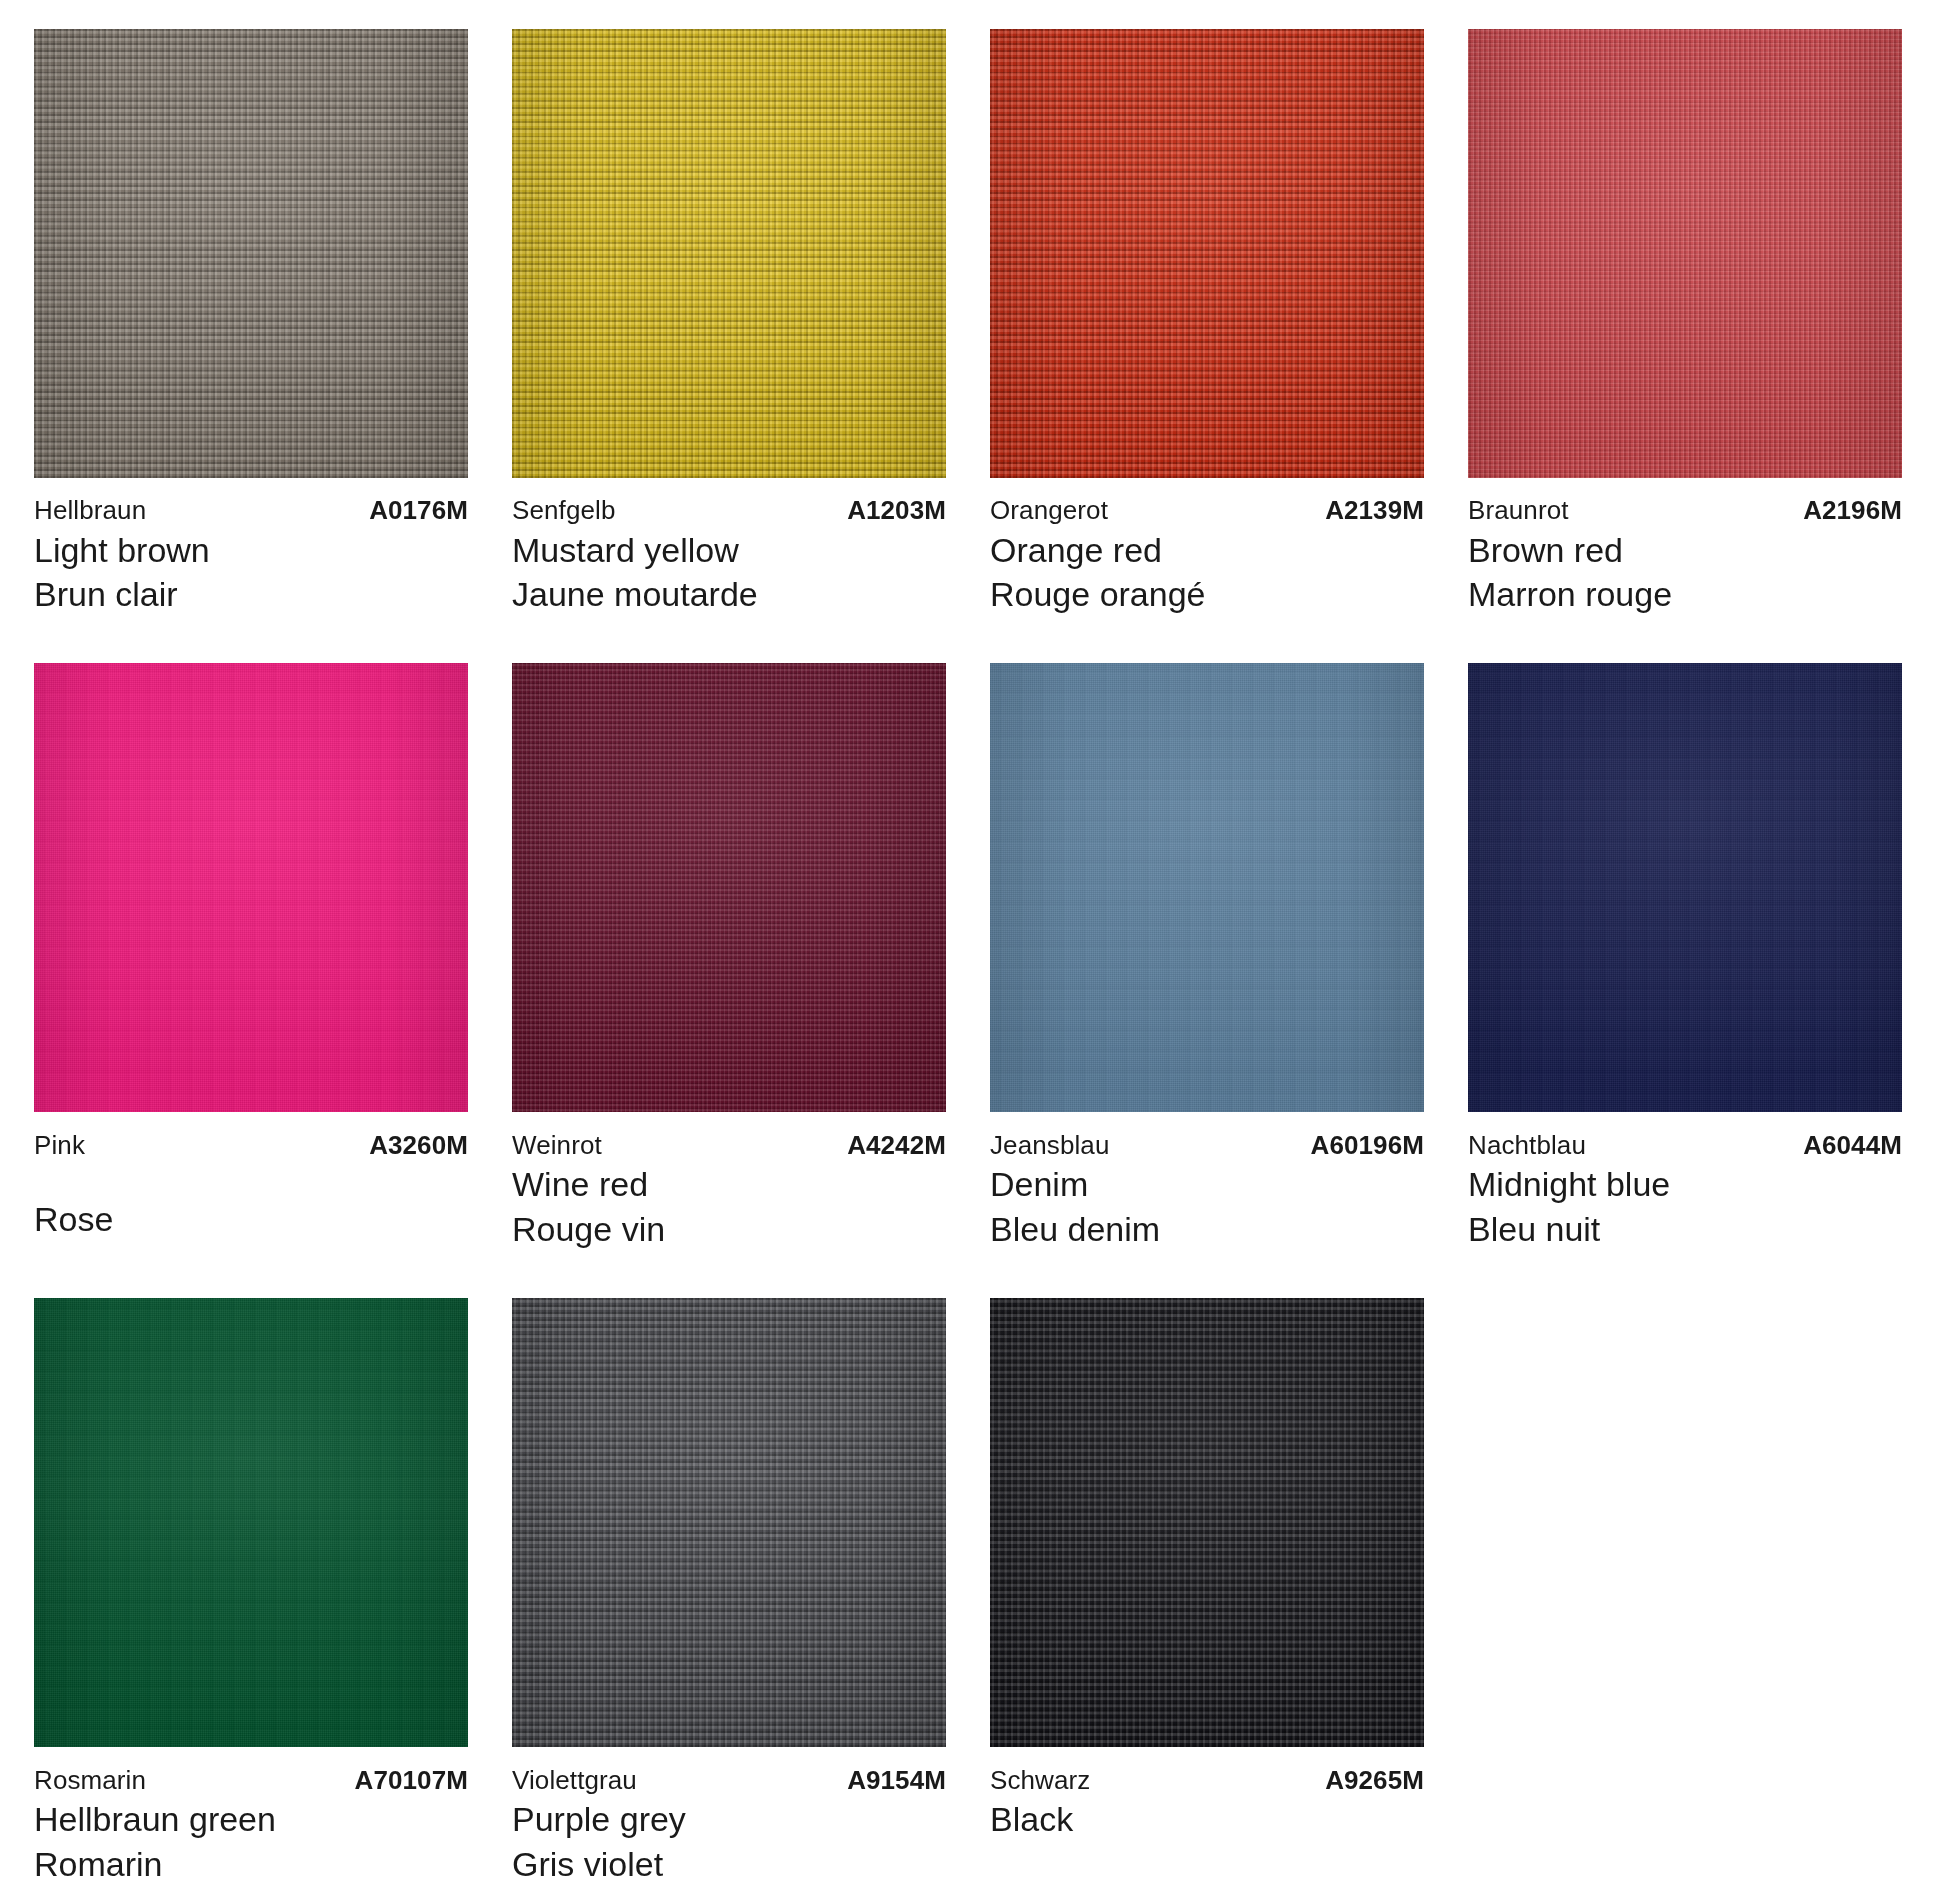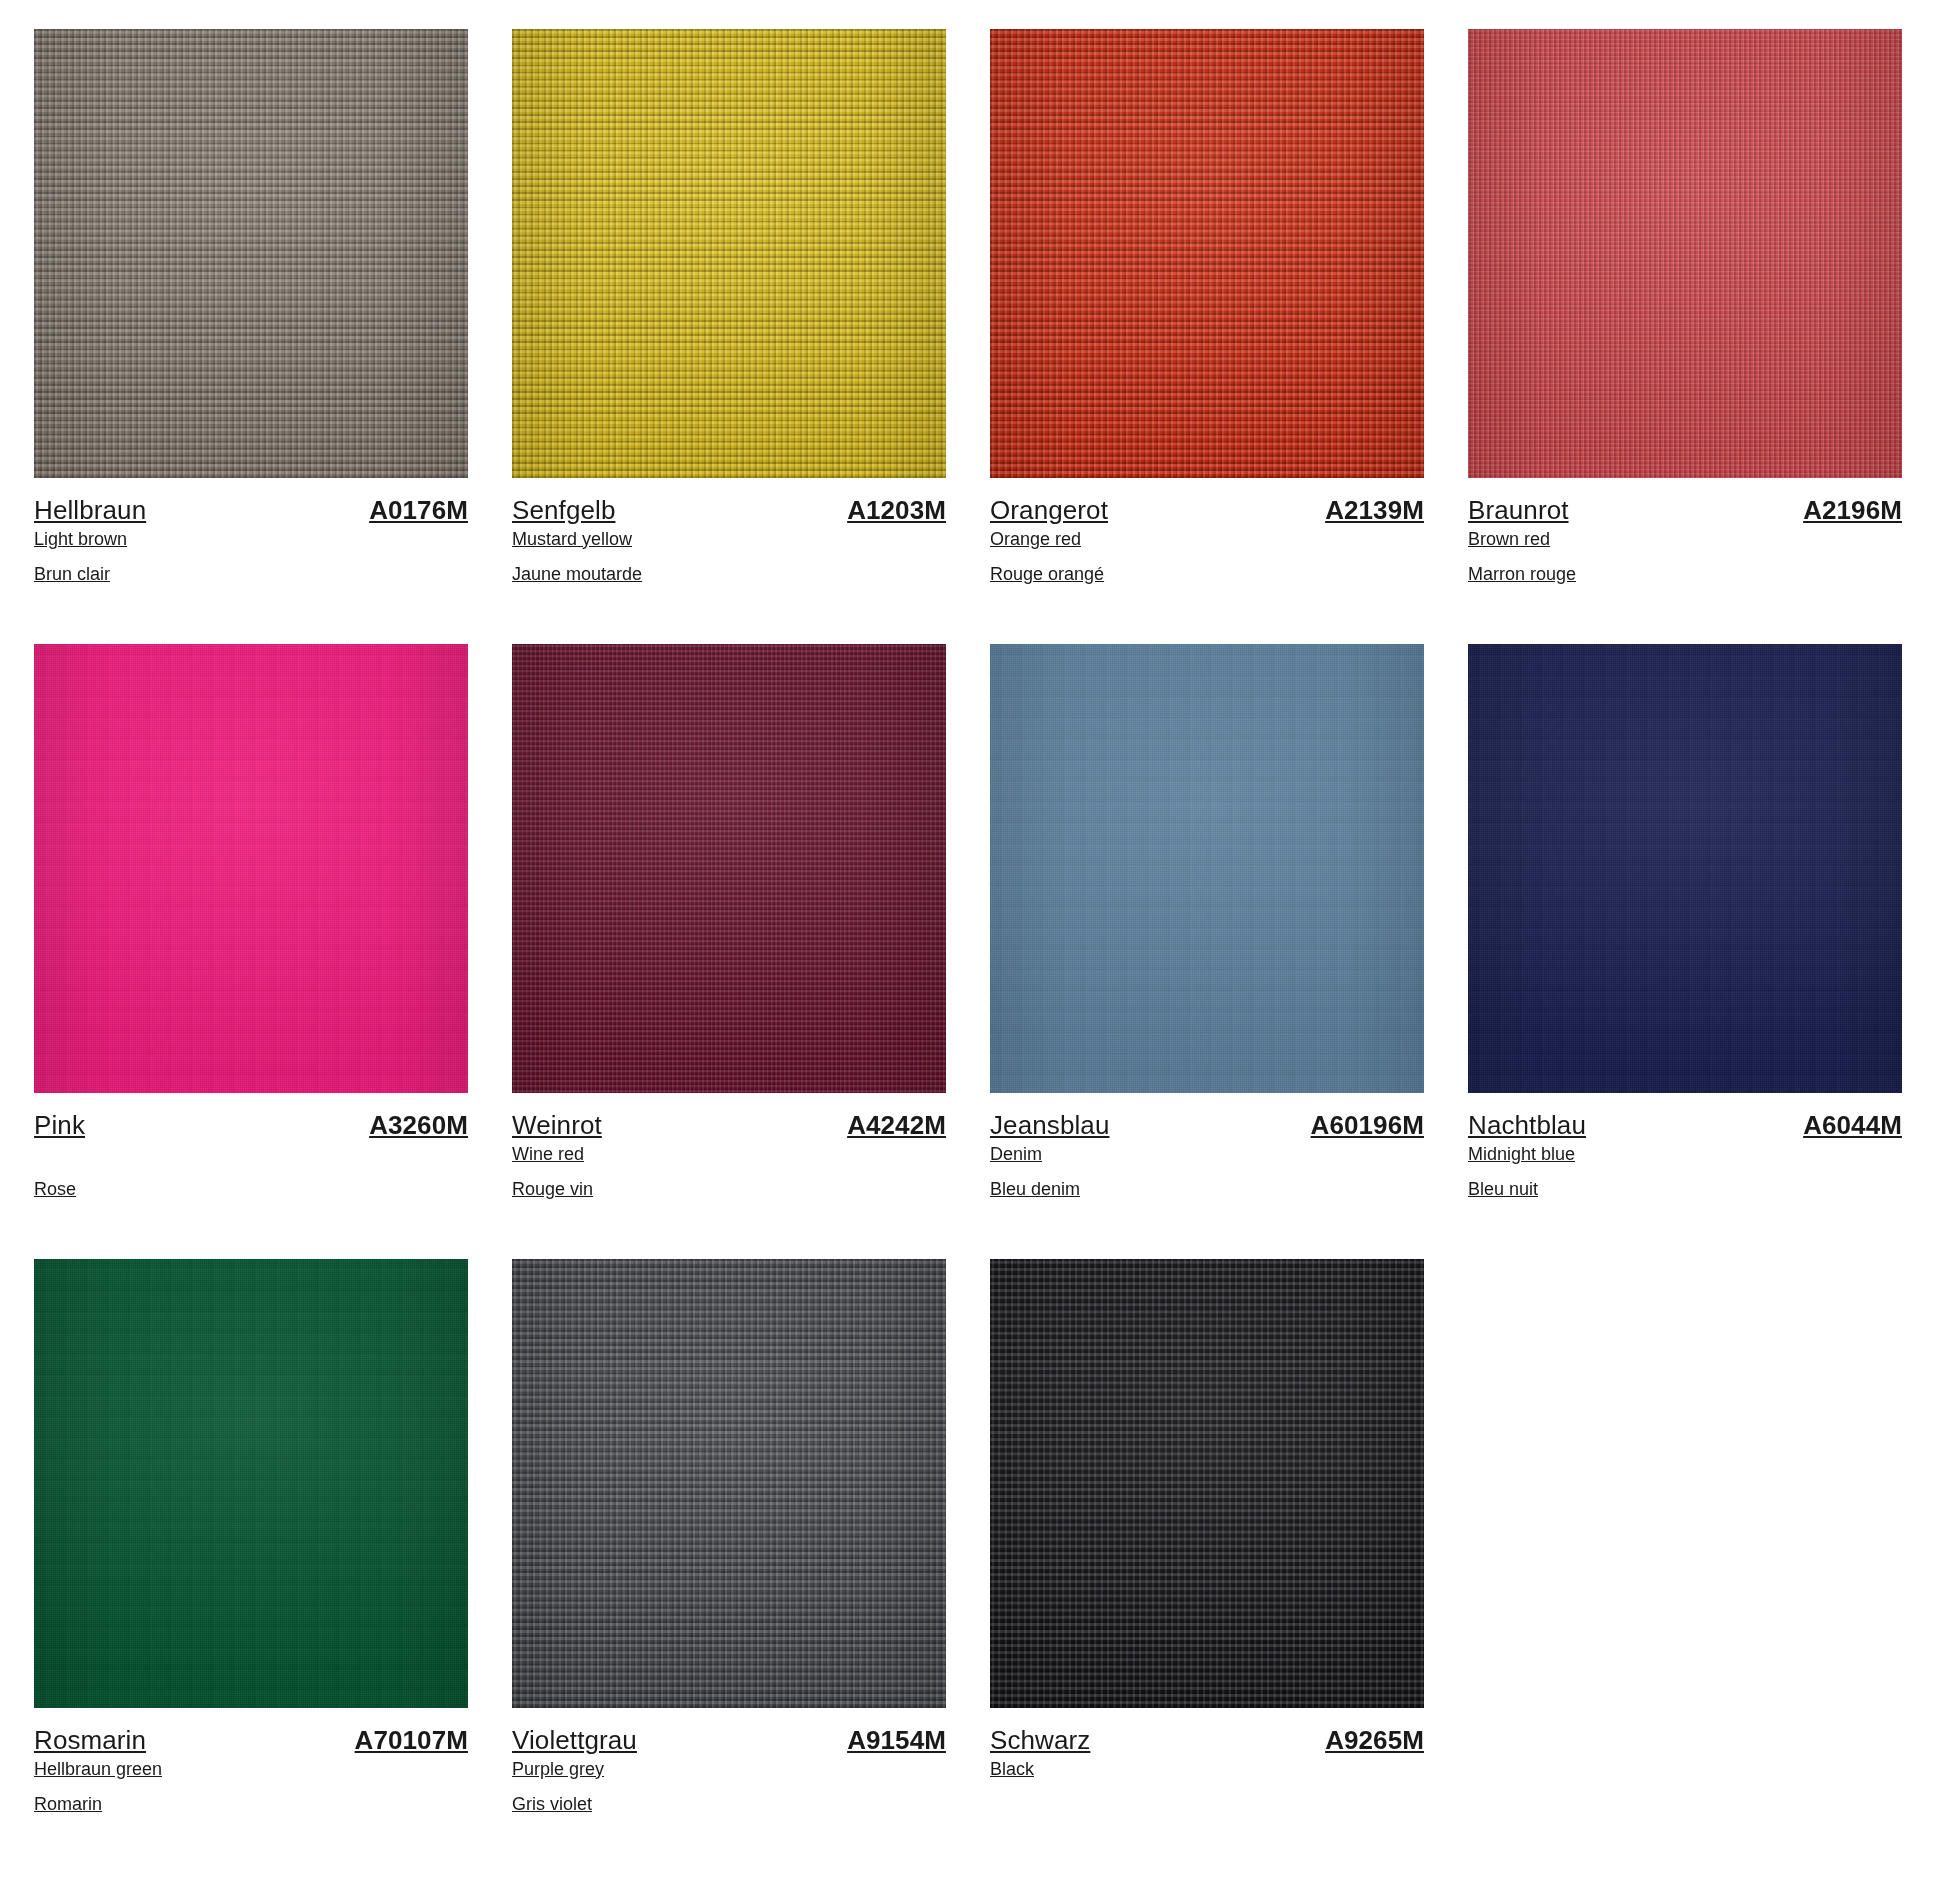--- a/index.html
+++ b/index.html
@@ -14,21 +14,20 @@
     color: #1a1a1a;
     overflow: hidden;
   }
 
   .sheet {
     width: 1936px;
     height: 1396px;
     box-sizing: border-box;
     padding: 28.5px 34px 0 34px;
     position: relative;
-    text-decoration: underline;
   }
 
   .swatch-grid {
     display: grid;
     grid-template-columns: repeat(4, 1fr);
     column-gap: 44px;
     row-gap: 0px;
   }
 
   .swatch-cell {
@@ -166,21 +165,21 @@
   .cap-name {
     font-weight: 400;
     letter-spacing: 0.1px;
   }
   .cap-code {
     font-weight: 700;
     letter-spacing: 0.1px;
     padding-left: 20px;
   }
   .cap-sub {
-    font-size: 18px;
+    font-size: 34px;
     line-height: 1.32;
     font-weight: 400;
     min-height: 35px;
     white-space: nowrap;
   }
 </style>
 </head>
 <body>
 
 <div class="sheet">

